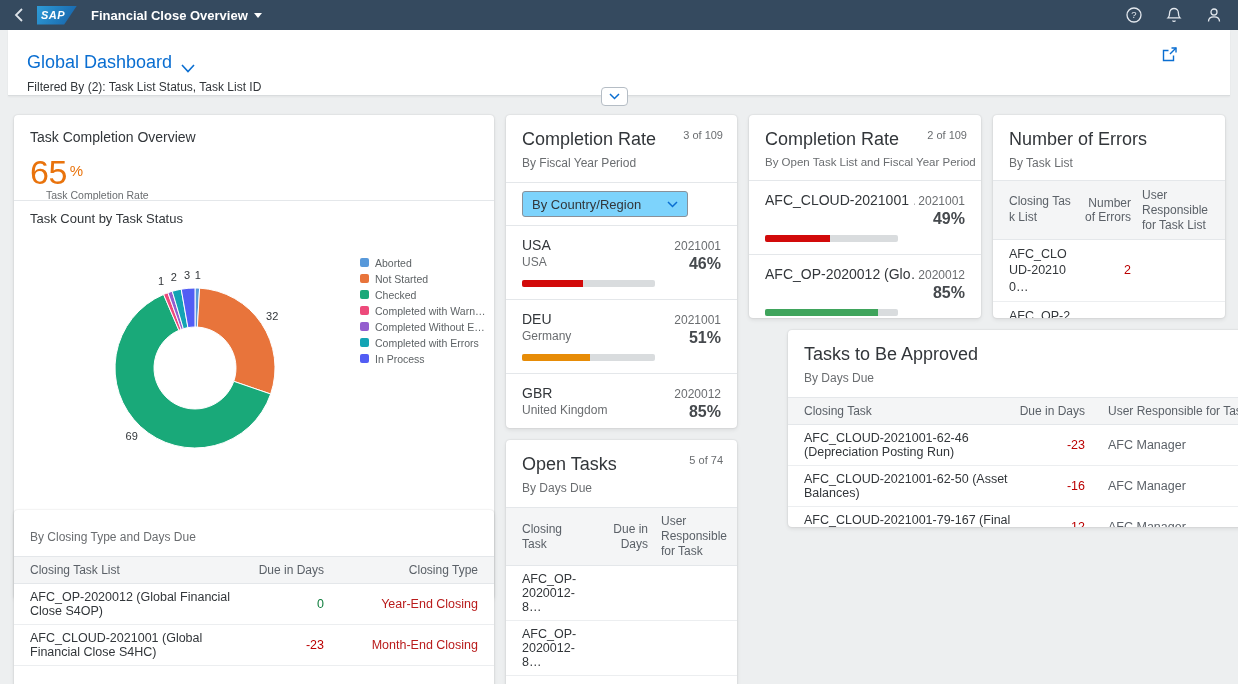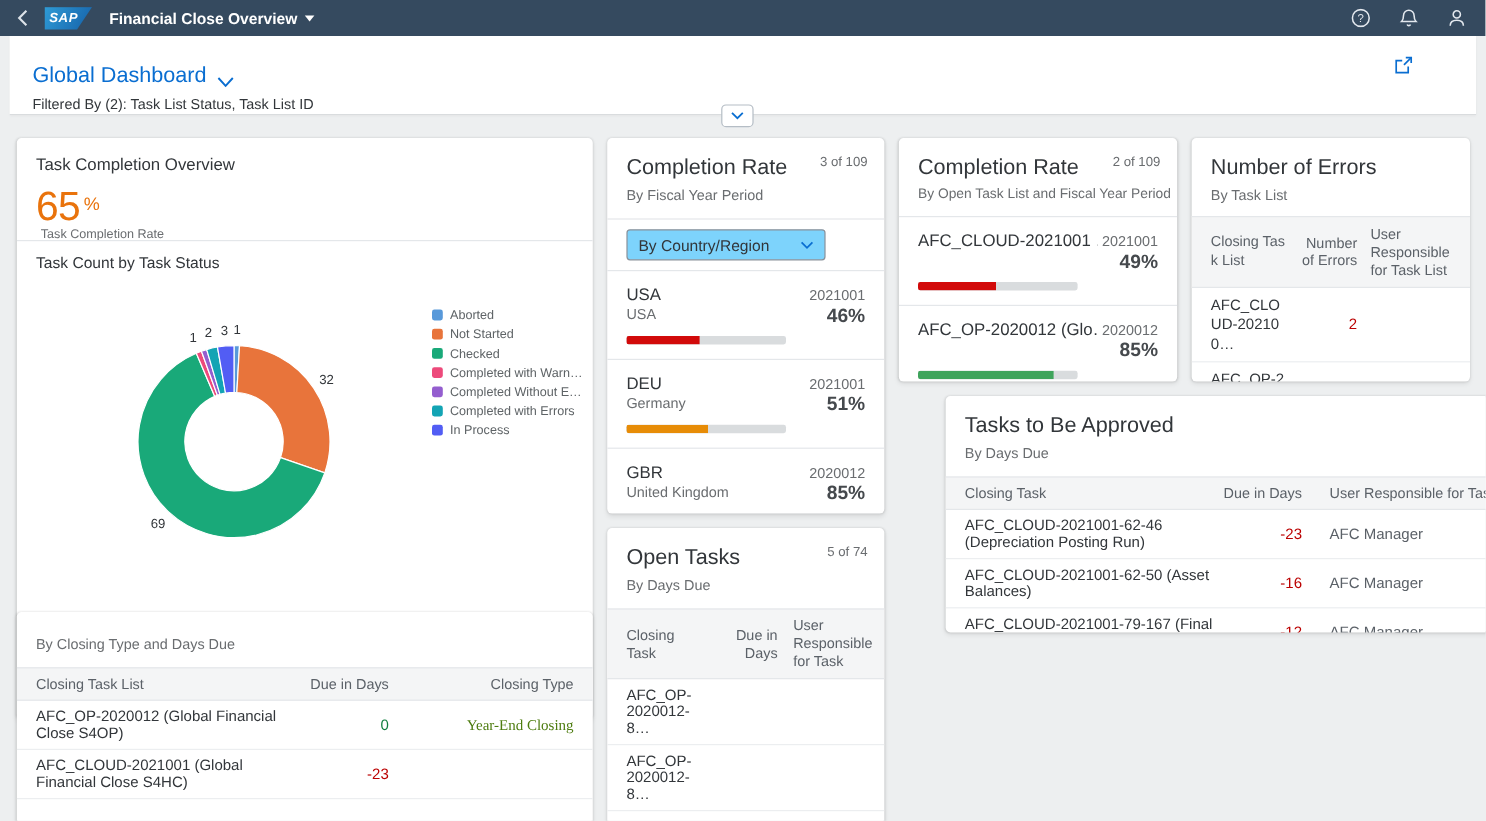--- a/index.html
+++ b/index.html
@@ -45,36 +45,36 @@
   .card-title { font-size:18px; font-weight:400; color:#32363A; }
   .card-sub { font-size:12px; color:#6A6D70; margin-top:6px; }
   .card-count { position:absolute; right:14px; top:14px; font-size:11px; color:#6A6D70; }
   .divider { height:1px; background:#E4E7EA; width:100%; }
 
   
   .c1-title { position:absolute; left:16px; top:14px; font-size:14px; }
   .kpi { position:absolute; left:16px; top:38px; color:#E9730C; }
   .kpi-num { font-size:34px; font-weight:400; letter-spacing:-.5px; }
   .kpi-unit { font-size:15px; margin-left:3px; vertical-align:8px; }
-  .kpi-label { position:absolute; left:20px; top:74px; font-size:10.5px; color:#6A6D70; }
+  .kpi-label { position:absolute; left:32px; top:74px; font-size:10.5px; color:#6A6D70; }
   .c1-div { position:absolute; left:0; top:85px; }
   .c1-chart-title { position:absolute; left:16px; top:96px; font-size:13px; color:#32363A; }
   .donut-wrap { position:absolute; left:10px; top:108px; width:340px; height:262px; }
   .donut-label { font-size:11px; fill:#32363A; font-family:"Liberation Sans",sans-serif; }
   .legend { position:absolute; left:346px; top:141px; width:132px; }
   .lg-item { display:flex; align-items:center; gap:6px; height:13.5px; margin-bottom:2.5px; }
   .lg-swatch { width:9px; height:9px; border-radius:2px; flex:0 0 9px; }
   .lg-label { font-size:10.5px; color:#5E6366; white-space:nowrap; }
 
   
   .tbl-h { display:flex; align-items:center; background:#F4F5F6; border-top:1px solid #E4E7EA;
            border-bottom:1px solid #E4E7EA; color:#5B6168; font-size:12px; }
   .tbl-r { display:flex; align-items:center; border-bottom:1px solid #ECEEF0; font-size:12.5px; color:#32363A; cursor:pointer; }
   .cell { padding:6px 0; }
-  .muted { color:#4d7c0f;font-family:Liberation Serif, serif; }
+  .muted { color:#b91c1c; }
 
   
   .del-c1 { flex:0 0 220px; padding-left:16px; }
   .del-c2 { flex:0 0 90px; text-align:right; }
   .del-c3 { flex:1; text-align:right; padding-right:16px; }
   #card-delayed .tbl-h { margin-top:12px; height:28px; }
   #card-delayed .tbl-r { min-height:36px; }
 
   
   .app-c1 { flex:0 0 230px; padding-left:16px; }
@@ -246,20 +246,21 @@
 
       <div class="tbl-r">
         <div class="cell del-c1">AFC_OP-2020012 (Global Financial Close S4OP)</div>
         <div class="cell del-c2" style="color: rgb(16, 126, 62);">0</div>
         <div class="cell del-c3 muted">Year-End Closing</div>
       </div>
 
       <div class="tbl-r">
         <div class="cell del-c1">AFC_CLOUD-2021001 (Global Financial Close S4HC)</div>
         <div class="cell del-c2" style="color: rgb(187, 0, 0);">-23</div>
+        <div class="cell del-c3 muted">Month-End Closing</div>
       </div>
     </div>
 </section>
 
 <section class="card" id="card-cr-fiscal">
   <div class="card-head">
     <div class="card-title">Completion Rate</div>
     <div class="card-sub">By Fiscal Year Period</div>
   </div>
   <div class="card-count">3 of 109</div>

